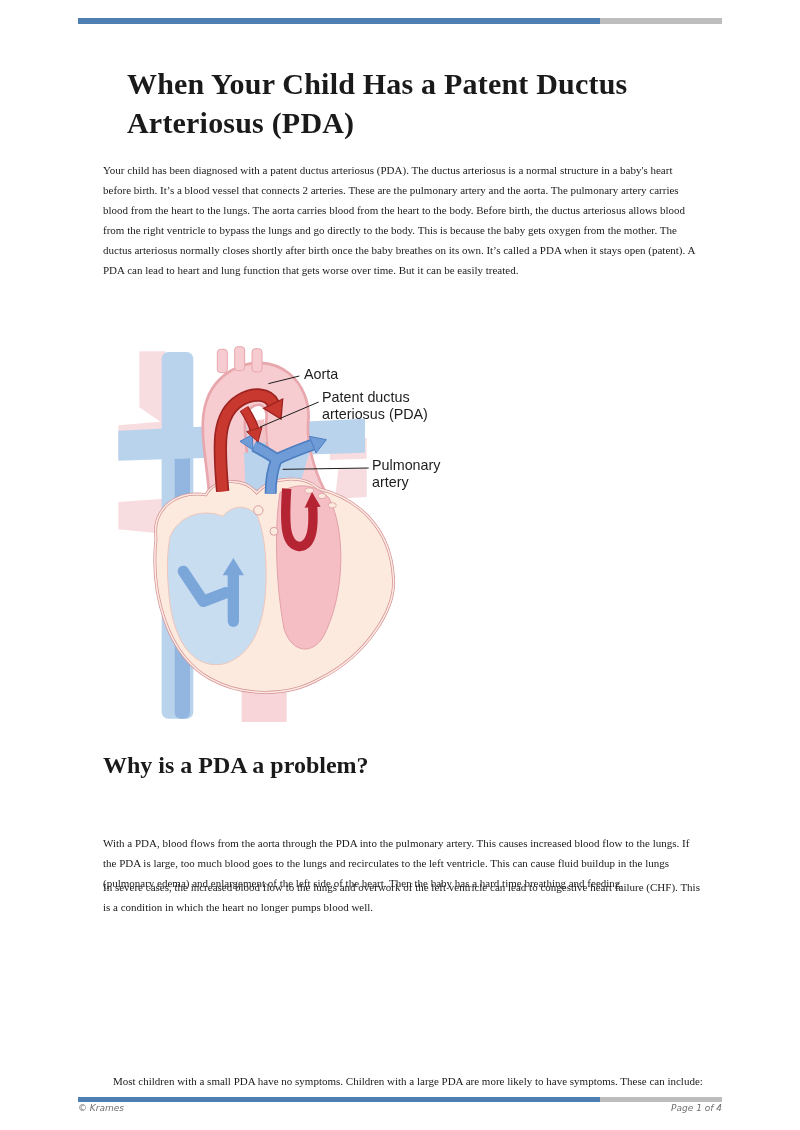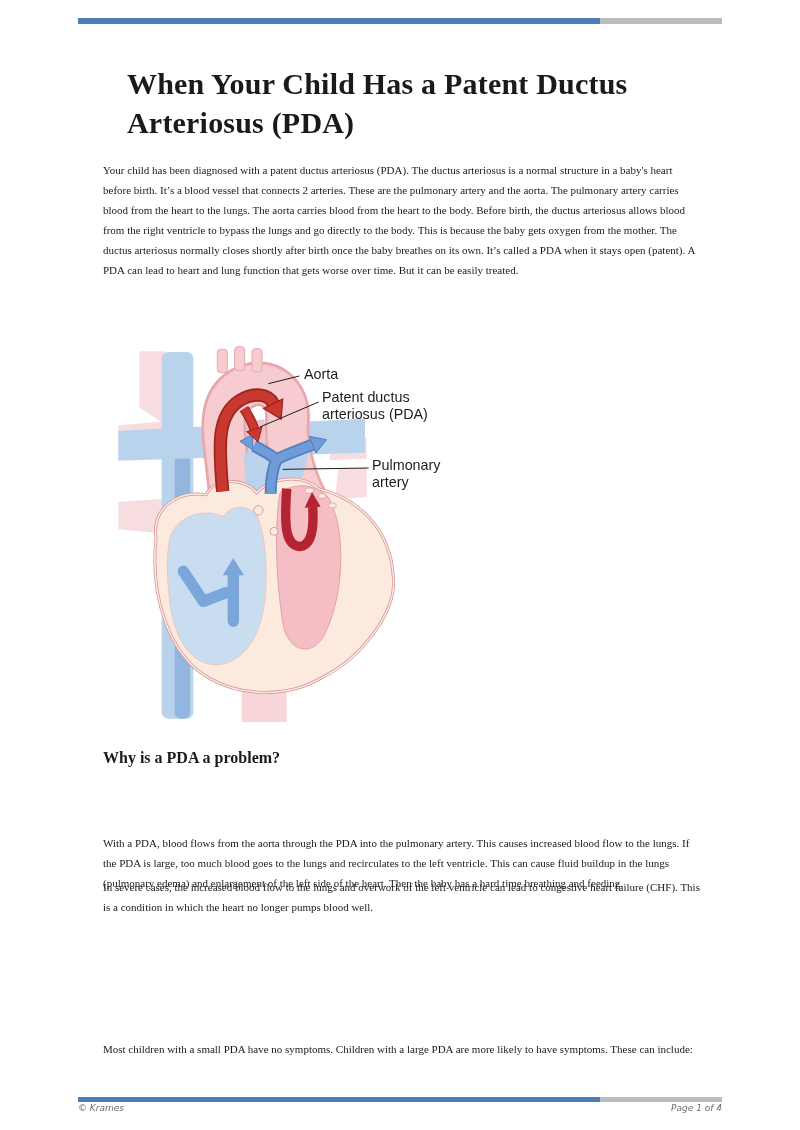--- a/index.html
+++ b/index.html
@@ -16,27 +16,27 @@
     position:absolute;left:103px;top:44px;width:580px;
     font-size:30px;font-weight:bold;line-height:39px;letter-spacing:.2px;margin-left:24px;
   }
   .body-text{
     position:absolute;left:103px;width:598px;
     font-size:11px;line-height:20px;
   }
   .intro{top:149px;}
   .h2{
     position:absolute;left:103px;width:620px;white-space:nowrap;
-    font-size:16px;font-weight:bold;line-height:30px;
+    font-size:24px;font-weight:bold;line-height:30px;
   }
   .h2a{top:730px;}
   .h2b{top:955px;}
   .p1{top:822px;}
   .p2{top:866px;}
-  .p3{top:1028px;}
+  .p3{top:1060px;margin-left:10px;}
   .figure{position:absolute;left:100px;top:342px;width:360px;height:380px;}
   .figure svg{width:100%;height:100%;display:block;}
   .fig-label{font-family:"Liberation Sans", sans-serif;font-size:43px;fill:#1d1d1d;}
   .footer-row{
     position:absolute;left:78px;top:1103px;width:644px;
     display:flex;justify-content:space-between;align-items:flex-end;
     font-family:"DejaVu Sans", sans-serif;font-style:italic;font-size:9px;
     color:var(--footer_text,#6e6e6e);
   }
 </style>

